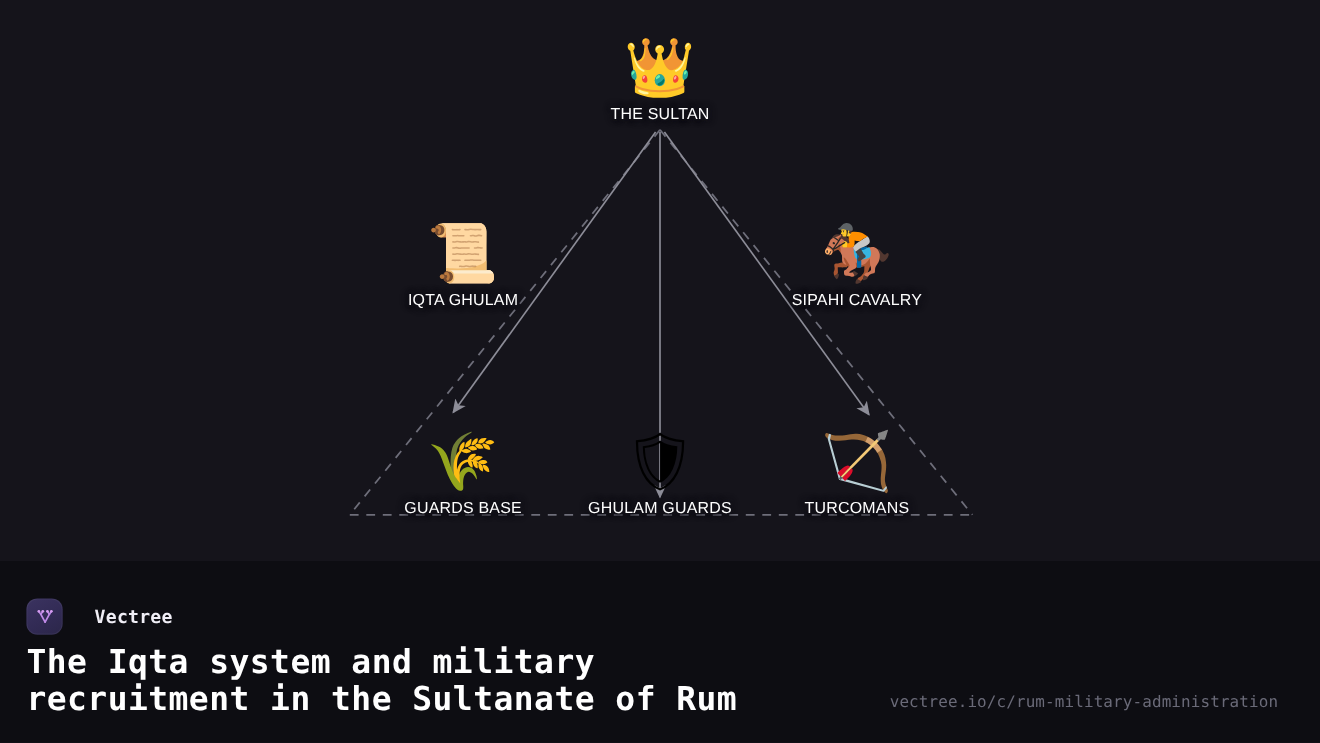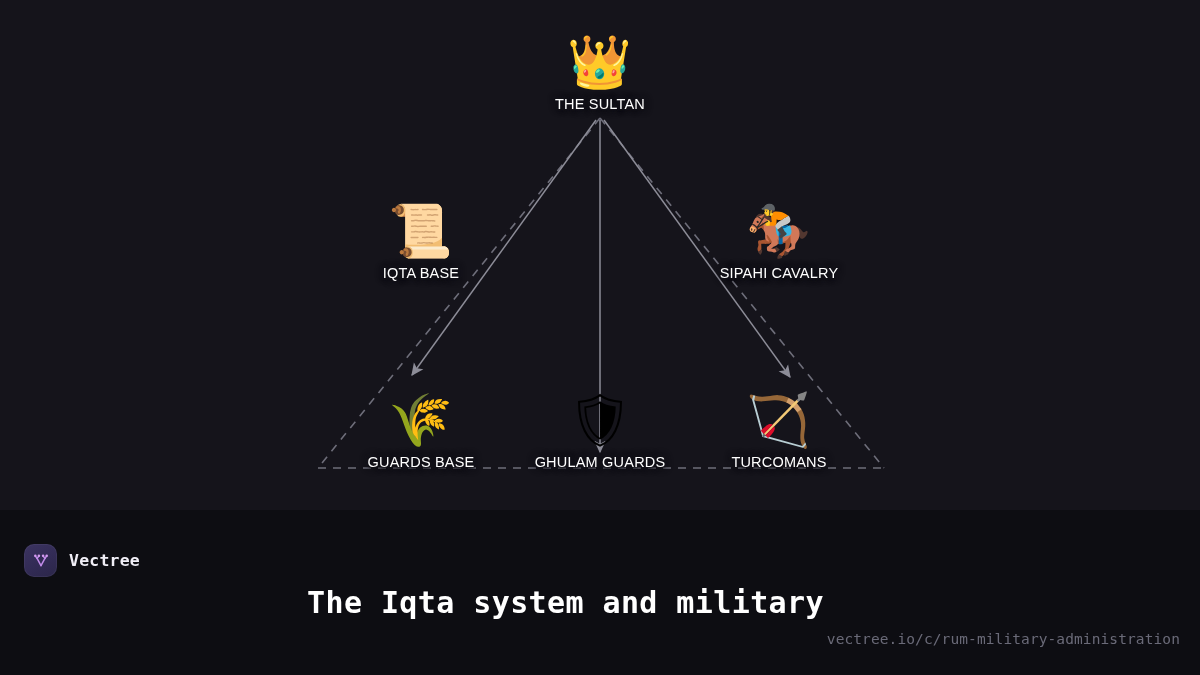--- a/index.html
+++ b/index.html
@@ -83,21 +83,21 @@
     background: #0d0d12;
     box-sizing: border-box;
     padding: 0;
   }
   #brand {
     position: absolute;
     left: 24px;
     top: 34px;
     display: flex;
     align-items: center;
-    gap: 12px;
+    gap: 29px;
   }
   #brand-mark {
     width: 33px;
     height: 33px;
     border-radius: 10px;
     background: linear-gradient(150deg, #3b3360 0%, #322b55 55%, #2b2649 100%);
     display: flex;
     align-items: center;
     justify-content: center;
     box-shadow: inset 0 0 0 1px rgba(255,255,255,0.05);
@@ -113,25 +113,24 @@
     position: absolute;
     left: 24px;
     top: 76px;
     width: 800px;
     font-family: "DejaVu Sans Mono", monospace;
     font-size: 30px;
     font-weight: bold;
     line-height: 33px;
     color: #ffffff;
     letter-spacing: 0.4px;
-    text-align: right;
   }
   #footer-url {
     position: absolute;
-    right: 20px;
+    right: 38px;
     bottom: 28px;
     font-family: "DejaVu Sans Mono", monospace;
     font-size: 14.5px;
     color: #6a6a78;
     letter-spacing: 0.1px;
     white-space: nowrap;
   }
 </style>
 </head>
 <body>
@@ -156,21 +155,21 @@
       <path d="M 604 120 L 790 377" fill="none" stroke="#8d8d98" stroke-width="1.5" marker-end="url(#arrowhead)"></path>
     </svg>
 
     <div class="node" style="left:600px; top:34px;">
       <span class="glyph">👑</span>
       <span class="nlabel">THE SULTAN</span>
     </div>
 
     <div class="node" style="left:421px; top:203px;">
       <span class="glyph">📜</span>
-      <span class="nlabel">IQTA BASE</span>
+      <span class="nlabel">IQTA GHULAM</span>
     </div>
 
     <div class="node" style="left:779px; top:203px;">
       <span class="glyph">🏇</span>
       <span class="nlabel">SIPAHI CAVALRY</span>
     </div>
 
     <div class="node" style="left:421px; top:392px;">
       <span class="glyph">🌾</span>
       <span class="nlabel">GUARDS BASE</span>
@@ -207,19 +206,20 @@
             <circle cx="12.1" cy="4.7" r="1.25"></circle>
             <circle cx="15.7" cy="4.7" r="1.25"></circle>
           </g>
         </svg>
       </span>
       <span id="brand-name">Vectree</span>
     </div>
 
     <div id="footer-title">
       <div>The Iqta system and military</div>
+      <div>recruitment in the Sultanate of Rum</div>
     </div>
 
     <div id="footer-url">vectree.io/c/rum-military-administration</div>
 
   </div>
 
 </div>
 
 </body></html>

